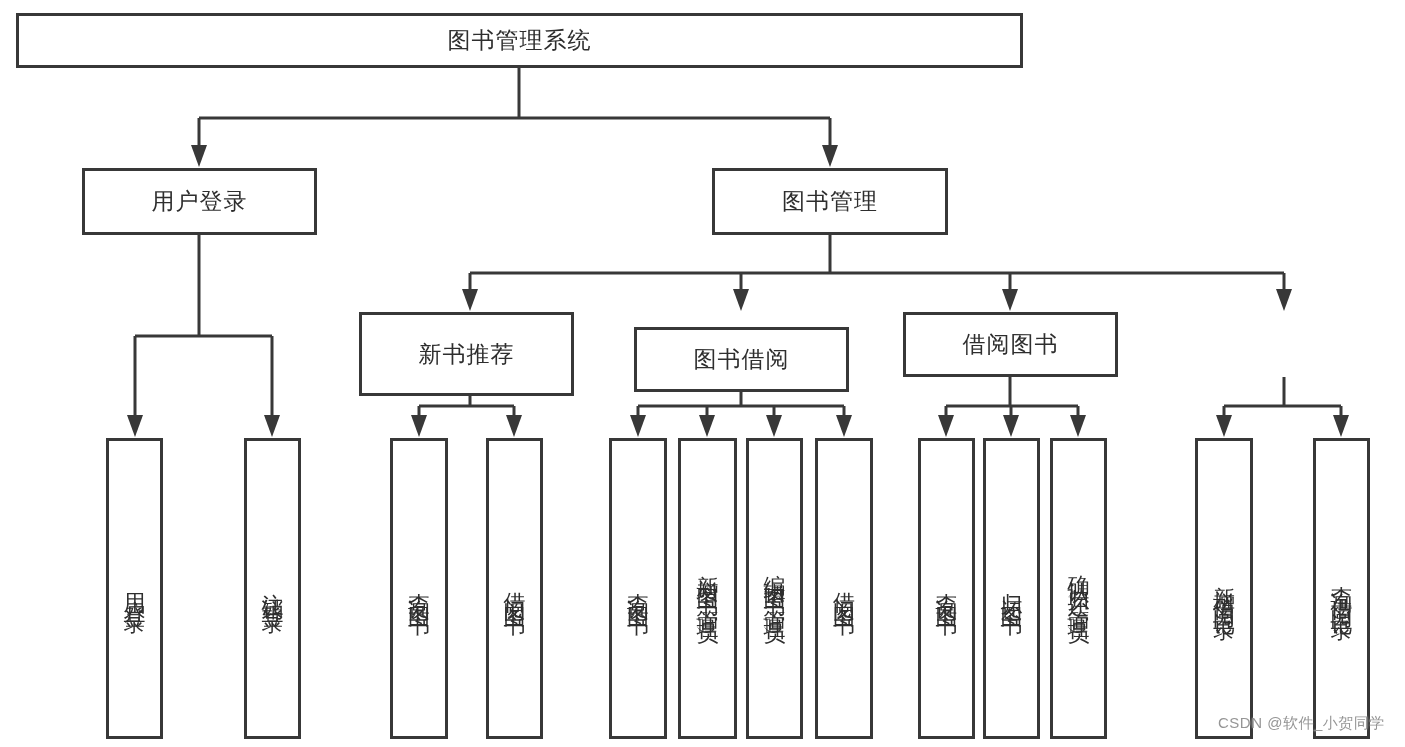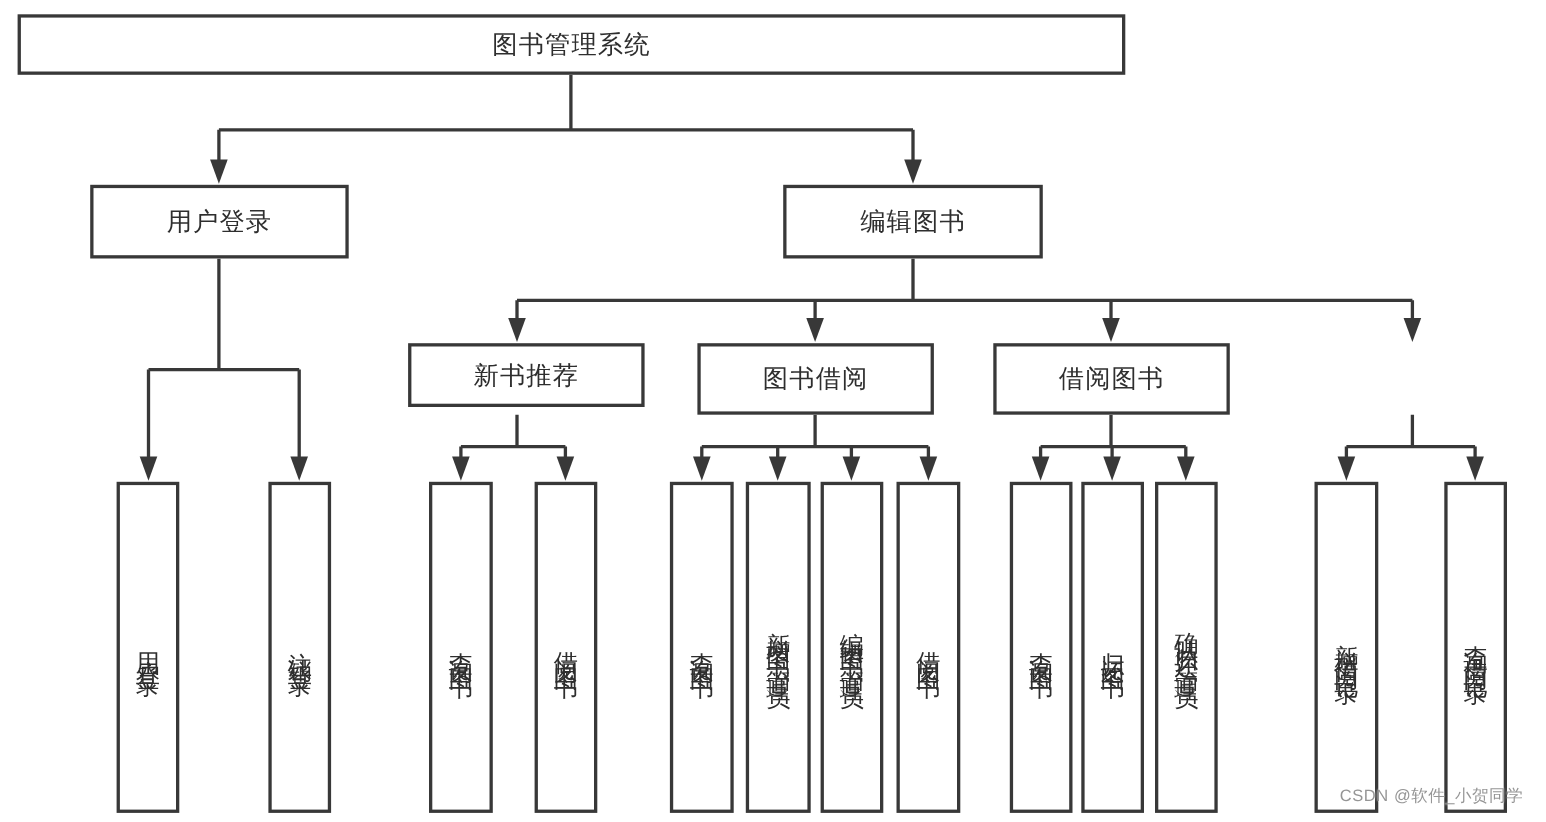--- a/index.html
+++ b/index.html
@@ -93,24 +93,24 @@
       <polygon points="1070,415 1086,415 1078,437"></polygon>
 
       <polygon points="1216,415 1232,415 1224,437"></polygon>
       <polygon points="1333,415 1349,415 1341,437"></polygon>
     </g>
   </svg>
 
   <div class="box hbox" style="left:16px; top:13px; width:1007px; height:55px;">图书管理系统</div>
 
   <div class="box hbox" style="left:82px; top:168px; width:235px; height:67px;">用户登录</div>
-  <div class="box hbox" style="left:712px; top:168px; width:236px; height:67px;">编辑图书</div>
+  <div class="box hbox" style="left:712px; top:168px; width:236px; height:67px;">图书管理</div>
 
-  <div class="box hbox" style="left:371px; top:312px; width:215px; height:58px;text-align:right;">新书推荐</div>
-  <div class="box hbox" style="left:634px; top:312px; width:215px; height:65px;">图书借阅</div>
+  <div class="box hbox" style="left:359px; top:312px; width:215px; height:84px;text-align:right;">新书推荐</div>
+  <div class="box hbox" style="left:634px; top:327px; width:215px; height:65px;">图书借阅</div>
   <div class="box hbox" style="left:903px; top:312px; width:215px; height:65px;">借阅图书</div>
 
   <div class="box vbox" style="left:106px; top:438px; width:57px; height:301px;">用户登录</div>
   <div class="box vbox" style="left:244px; top:438px; width:57px; height:301px;">注销登录</div>
 
   <div class="box vbox" style="left:390px; top:438px; width:58px; height:301px;">查询图书</div>
   <div class="box vbox" style="left:486px; top:438px; width:57px; height:301px;">借阅图书</div>
 
   <div class="box vbox" style="left:609px; top:438px; width:58px; height:301px;">查询图书</div>
   <div class="box vbox" style="left:678px; top:438px; width:59px; height:301px;">新增图书（管理员）</div>

